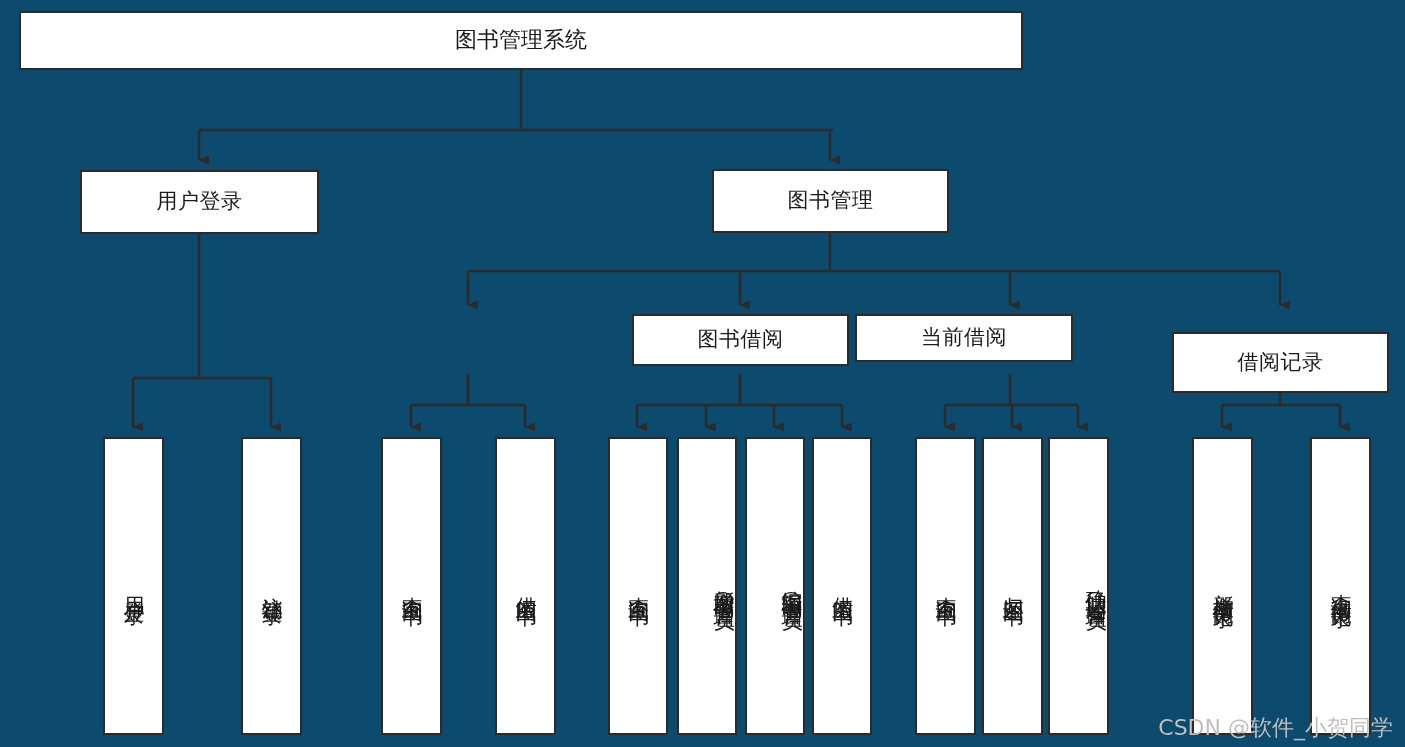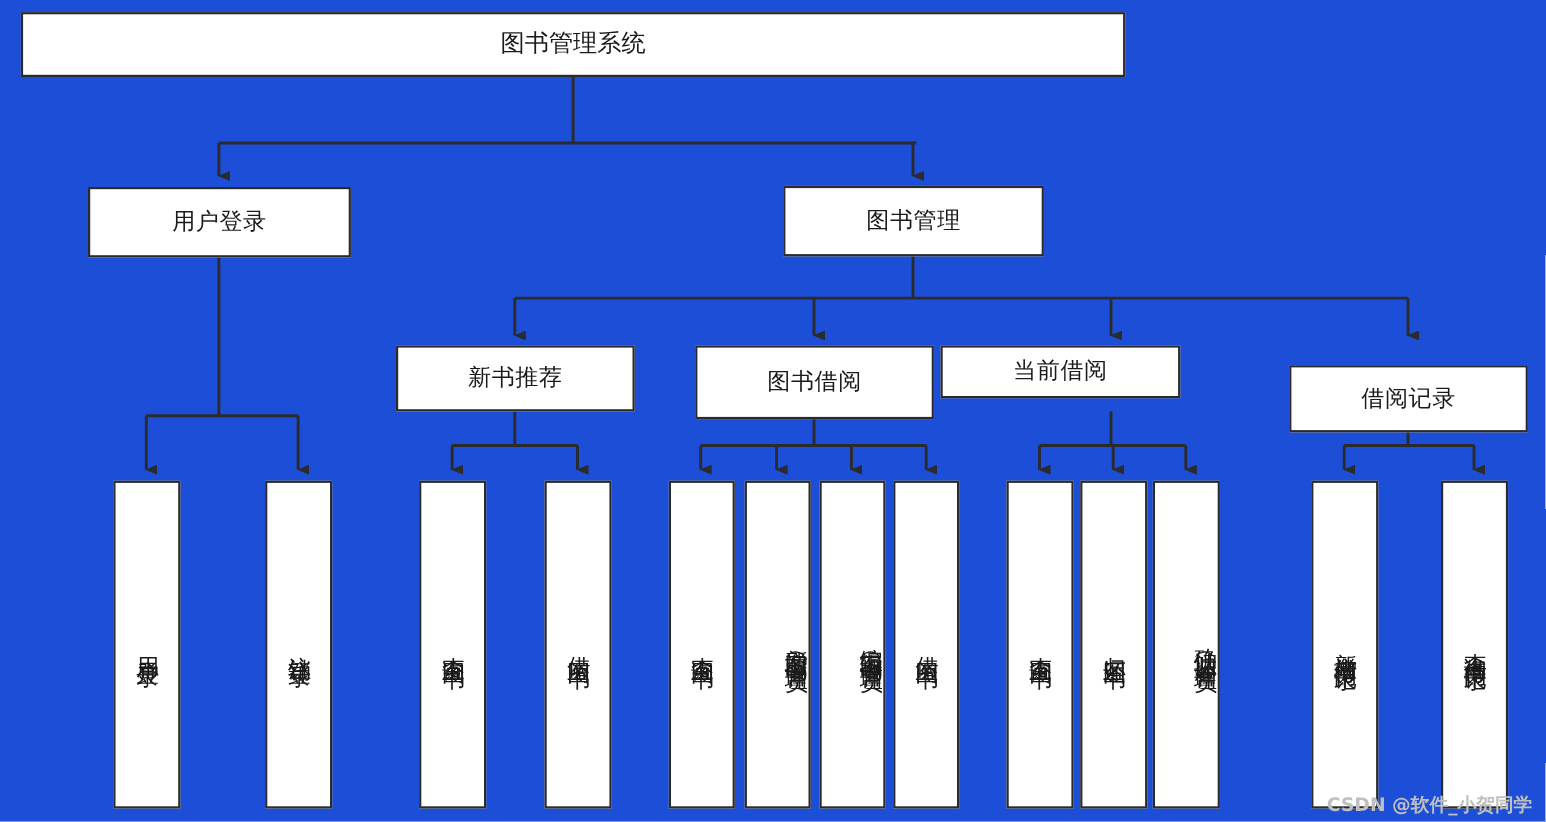--- a/index.html
+++ b/index.html
@@ -8,21 +8,21 @@
     padding: 0;
     background: #ffffff;
   }
   body {
     font-family: "DejaVu Sans", "Liberation Sans", sans-serif;
   }
   #diagram-root {
     position: relative;
     width: 1405px;
     height: 747px;
-    background: #1d4ed8;
+    background: #0c4a6e;
     overflow: hidden;
   }
   
   .node {
     position: absolute;
     box-sizing: border-box;
     background: #ffffff;
     border: 2px solid #2b2b2b;
     display: flex;
     align-items: center;
@@ -61,25 +61,24 @@
     top: 0;
     width: 1405px;
     height: 747px;
     pointer-events: none;
   }
   
   #watermark {
     position: absolute;
     right: 12px;
     bottom: 4px;
-    font-size: 17px;
+    font-size: 22px;
     color: #bfbfbf;
     white-space: nowrap;
     font-family: "DejaVu Sans", "Liberation Sans", sans-serif;
-    font-weight: bold;
   }
 </style>
 </head>
 <body>
 
 <div id="diagram-root">
 
   <svg class="edge-layer" width="1405" height="747" viewBox="0 0 1405 747">
     <defs>
       <marker id="arrow" markerWidth="9" markerHeight="11" refX="4.5" refY="10" orient="auto" markerUnits="userSpaceOnUse">
@@ -129,23 +128,22 @@
       <path d="M1340,405 L1340,427" marker-end="url(#arrow)"></path>
     </g>
   </svg>
 
   <div class="node root" style="left:19px; top:11px; width:1004px; height:59px;">图书管理系统</div>
 
   <div class="node h" style="left:80px; top:170px; width:239px; height:64px;">用户登录</div>
 
   <div class="node h" style="left:712px; top:169px; width:237px; height:64px;text-align:center;">图书管理</div>
 
-  <div class="node h" style="left:360px; top:314px; width:217px; height:60px;">新书推荐</div>
-
-  <div class="node h" style="left:632px; top:314px; width:217px; height:67px;">图书借阅</div>
+
+  <div class="node h" style="left:632px; top:314px; width:217px; height:52px;">图书借阅</div>
 
   <div class="node h" style="left:855px; top:314px; width:218px; height:48px;">当前借阅</div>
 
   <div class="node h" style="left:1172px; top:314px; width:217px; height:61px;margin-top:18px;">借阅记录</div>
 
   <div class="node leaf" style="left:103px; top:437px; width:61px; height:298px;">
     <span class="txt">用户登录</span>
   </div>
 
   <div class="node leaf" style="left:241px; top:437px; width:61px; height:298px;">

